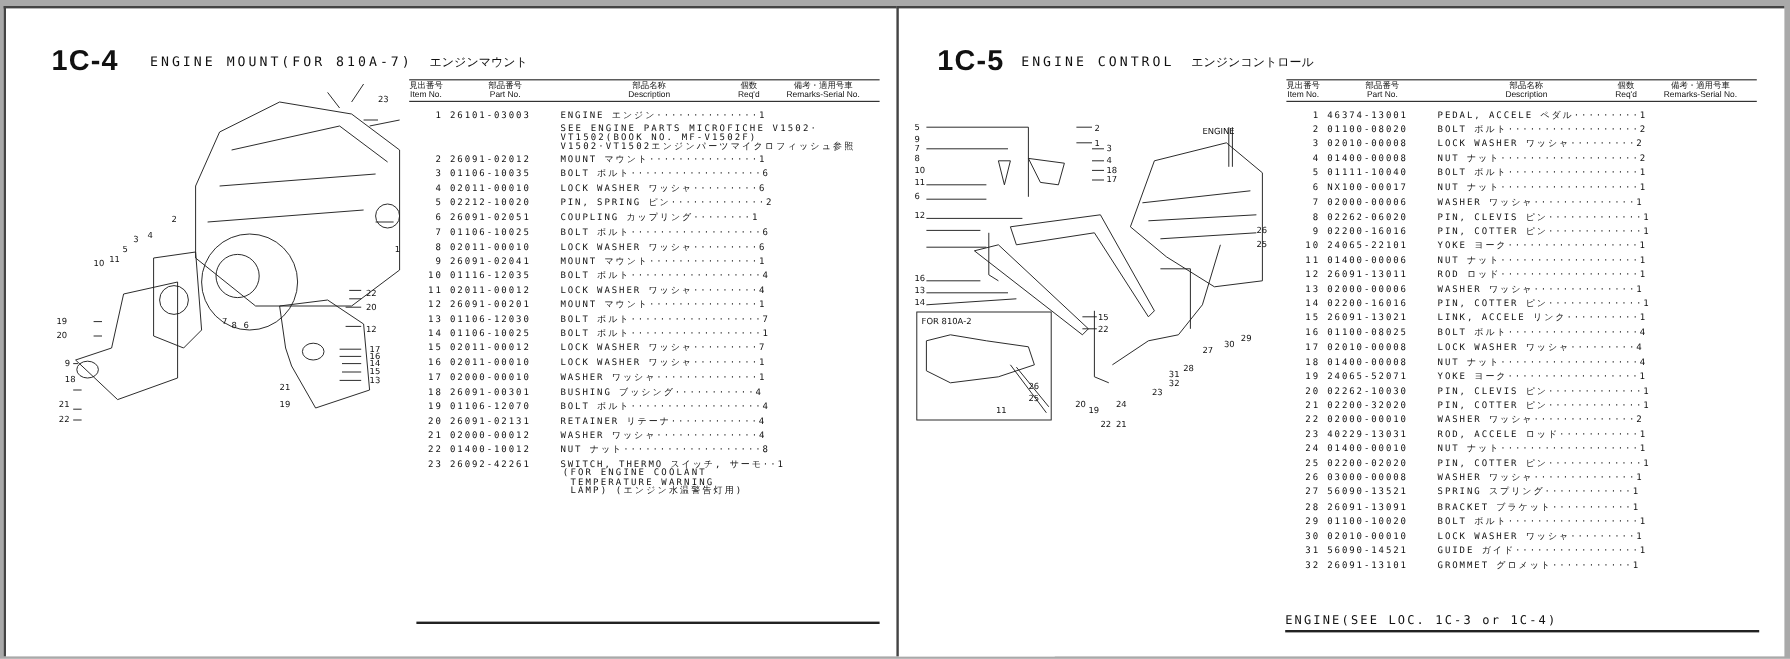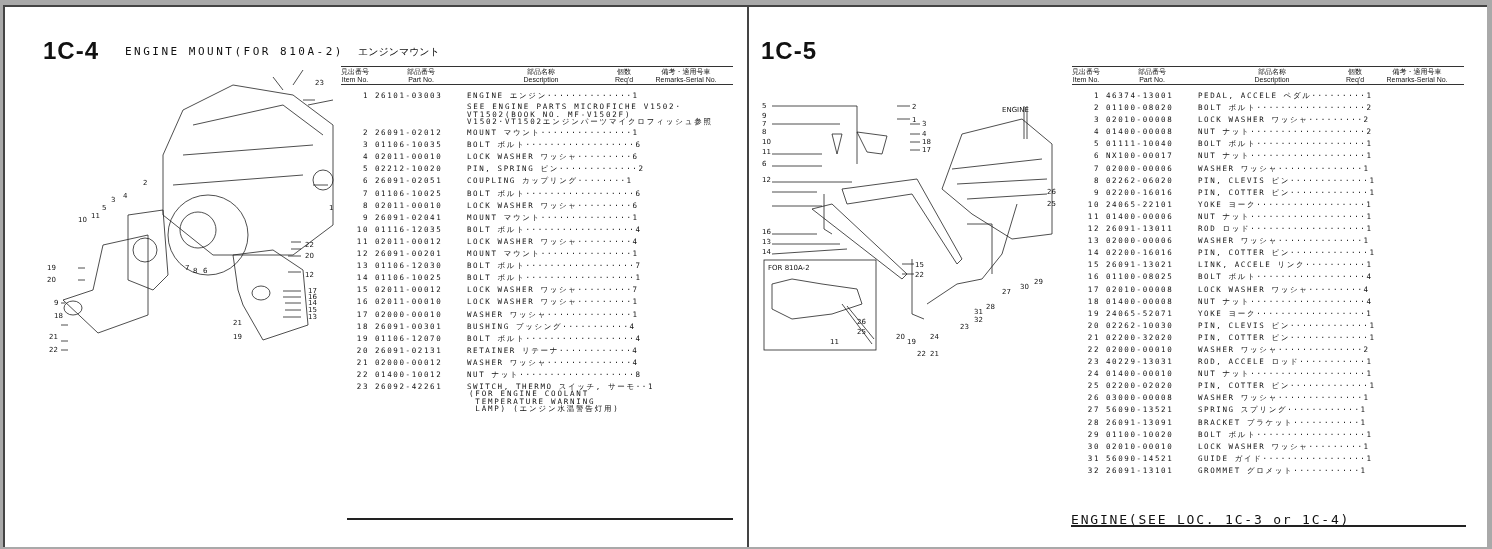--- a/index.html
+++ b/index.html
@@ -13,30 +13,30 @@
   .table{position:absolute;font-size:8px;}
   .thead{position:relative;height:17px;border-top:1.5px solid #333;border-bottom:1px solid #333;font-family:"Liberation Sans",sans-serif;font-size:7px;line-height:7.5px;}
   .thead div{position:absolute;top:1px;text-align:center;}
   .row{position:relative;height:12.1px;line-height:12px;white-space:nowrap;letter-spacing:1.6px;font-size:7.5px;}
   .row .no{position:absolute;left:0;width:28px;text-align:right;}
   .row .pn{position:absolute;left:34px;}
   .row .desc{position:absolute;left:126px;}
   .note{position:absolute;left:126px;font-size:7.5px;letter-spacing:1.8px;line-height:7.5px;white-space:pre;}
   .bottomrule{position:absolute;height:1.5px;background:#222;}
   .diagram{position:absolute;}
-  .footer-note{position:absolute;font-size:13px;letter-spacing:1.8px;}
+  .footer-note{position:absolute;font-size:10px;letter-spacing:1.8px;}
   svg text{font-family:"DejaVu Sans",sans-serif;font-size:7px;fill:#111;}
 </style>
 </head>
 <body>
 
 <div class="page" id="page-left">
   <div class="code" style="left:38px;">1C-4</div>
   <div class="title" style="left:120px;">
-    <span>ENGINE MOUNT(FOR 810A-2)</span><span class="jp">エンジンマウント</span>
+    <span>ENGINE MOUNT(FOR 810A-7)</span><span class="jp">エンジンマウント</span>
   </div>
 
   <svg class="diagram" style="left:28px;top:58px;" width="310" height="300">
     <g stroke="#222" fill="none" stroke-width="0.8">
 
       <path d="M150,45 L200,20 L260,30 L300,60 L300,160 L260,190 L180,190 L130,150 L130,90 Z"></path>
       <path d="M160,60 L250,40 L290,70 M150,90 L280,80 M140,120 L270,110"></path>
       <circle cx="175" cy="170" r="40"></circle>
       <circle cx="165" cy="165" r="18"></circle>
       <circle cx="290" cy="115" r="10"></circle>
@@ -216,21 +216,24 @@
           <div class="note" style="top:-3px;left:128px;">(FOR ENGINE COOLANT
  TEMPERATURE WARNING
  LAMP) (エンジン水温警告灯用)</div>
         </div>
     </div>
   </div>
   <div class="bottomrule" style="left:342px;top:511px;width:386px;"></div>
 </div>
 
 <div class="page" id="page-right">
-  <div class="code" style="left:12px;">1C-5</div>
+  <div class="code" style="left:32px;">1C-5</div>
+  <div class="title" style="left:102px;">
+    <span>ENGINE CONTROL</span><span class="jp">エンジンコントロール</span>
+  </div>
 
   <svg class="diagram" style="left:13px;top:87px;" width="310" height="270">
     <g stroke="#222" fill="none" stroke-width="0.8">
 
       <path d="M200,40 L260,25 L290,50 L290,140 L250,145 L210,120 L180,95 Z"></path>
       <path d="M190,75 L280,65 M195,90 L285,85 M205,105 L285,100"></path>
       <path d="M262,12 L262,45 M265,12 L265,45"></path>
 
       <path d="M80,95 L155,85 L200,165 L195,170 L150,100 L85,110 Z"></path>
       <path d="M50,115 L70,110 L145,180 L140,185 Z"></path>

